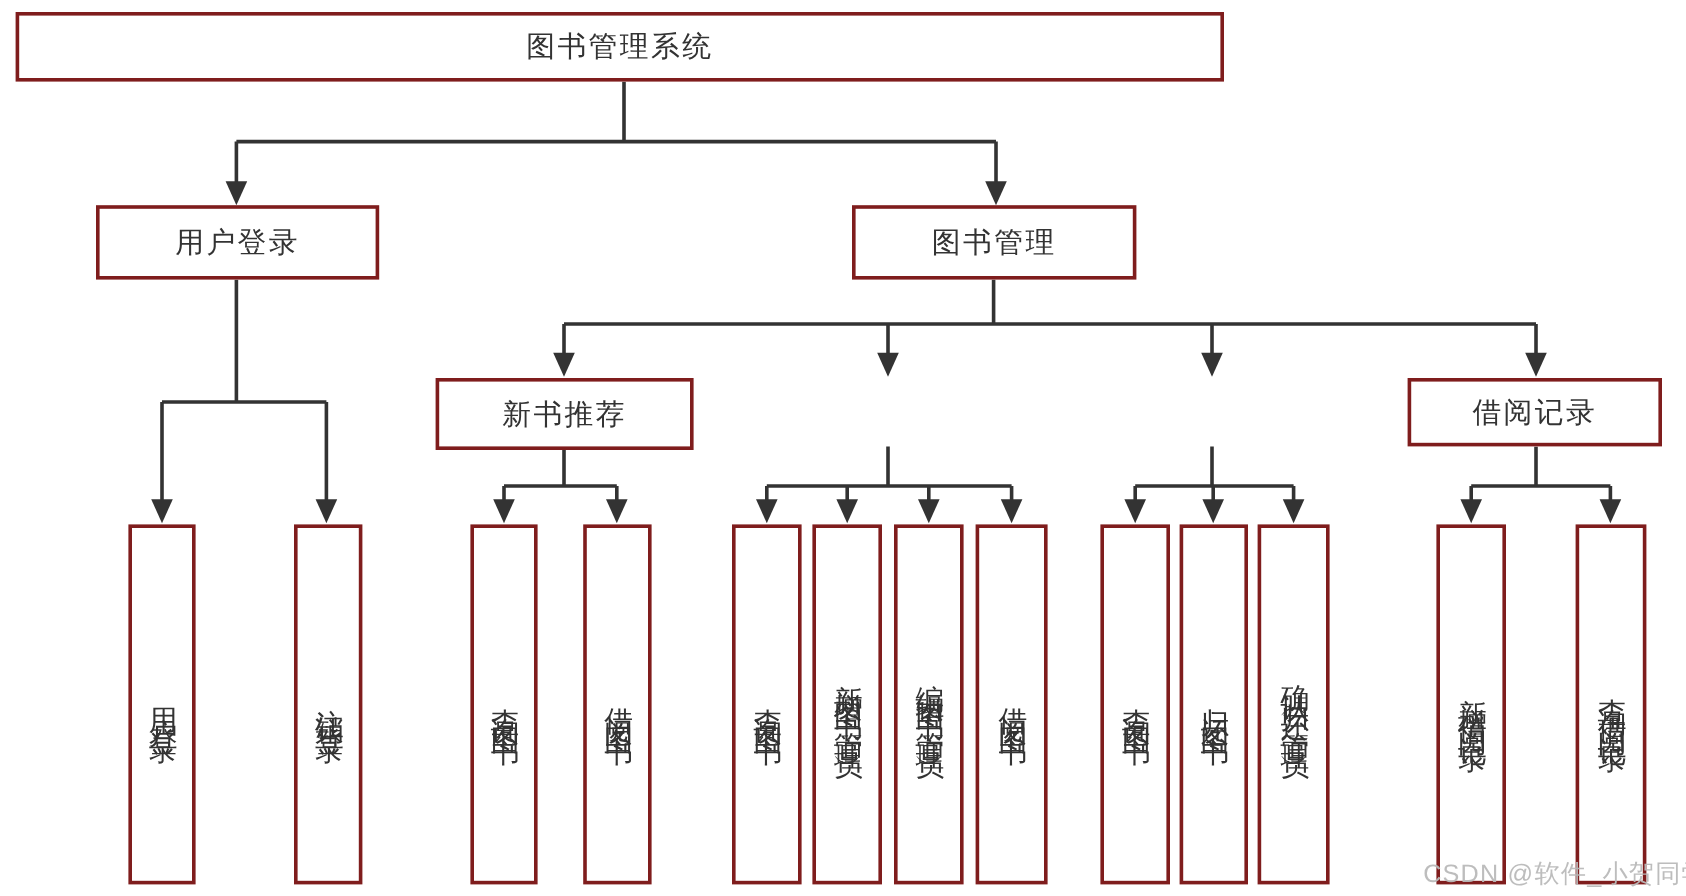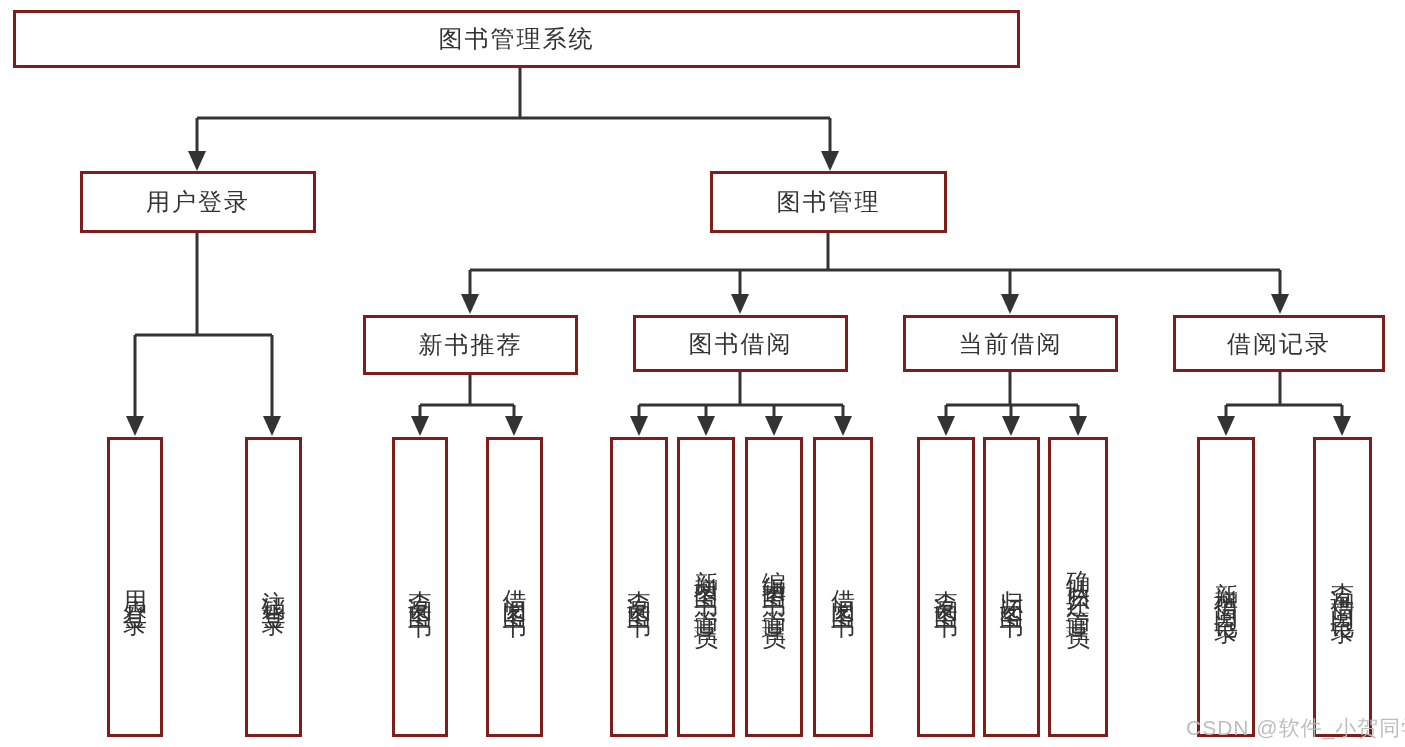--- a/index.html
+++ b/index.html
@@ -114,26 +114,20 @@
   <div class="node hbox" style="left:80px; top:171px; width:236px; height:62px;">
     <span>用户登录</span>
   </div>
   <div class="node hbox" style="left:710px; top:171px; width:237px; height:62px;">
     <span>图书管理</span>
   </div>
 
   <div class="node hbox" style="left:363px; top:315px; width:215px; height:60px;">
     <span>新书推荐</span>
   </div>
-  <div class="node hbox" style="left:633px; top:315px; width:215px; height:57px;">
-    <span>图书借阅</span>
-  </div>
-  <div class="node hbox" style="left:903px; top:315px; width:215px; height:57px;">
-    <span>当前借阅</span>
-  </div>
   <div class="node hbox" style="left:1173px; top:315px; width:212px; height:57px;">
     <span>借阅记录</span>
   </div>
 
   <div class="node vbox" style="left:107px; top:437px; width:56px; height:300px;">
     <span>用户登录</span>
   </div>
   <div class="node vbox" style="left:245px; top:437px; width:57px; height:300px;">
     <span>注销登录</span>
   </div>

